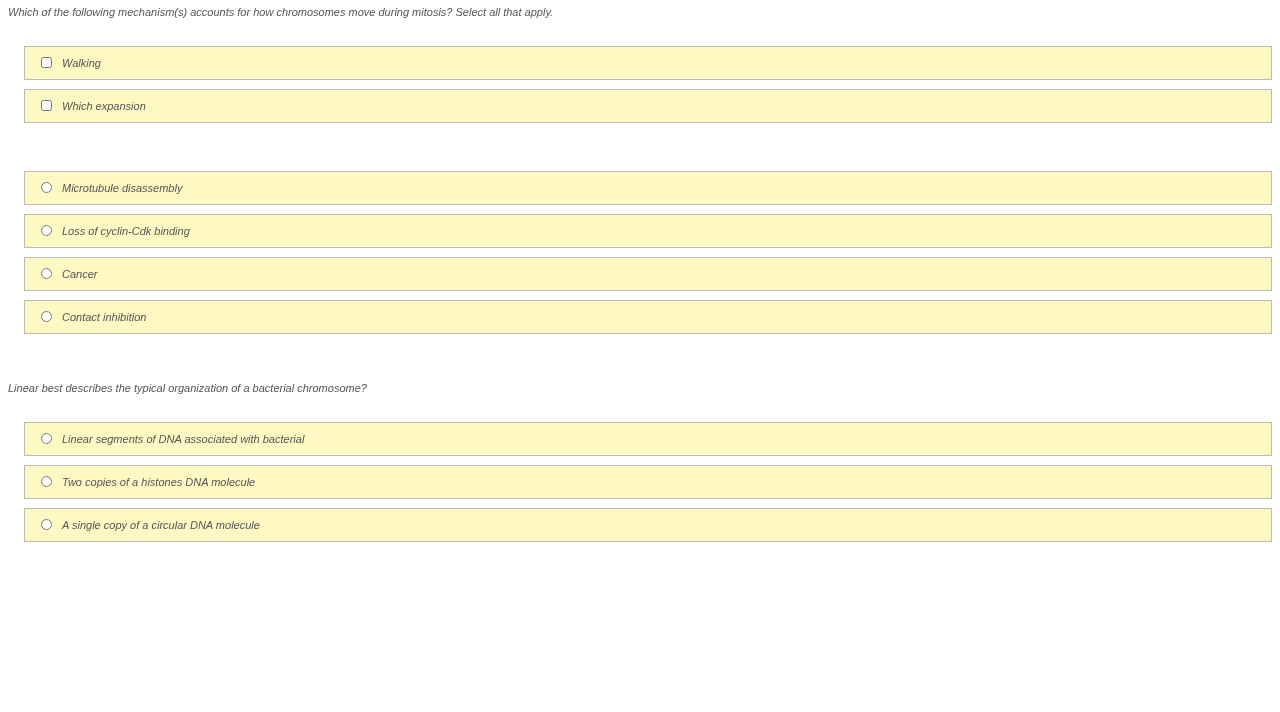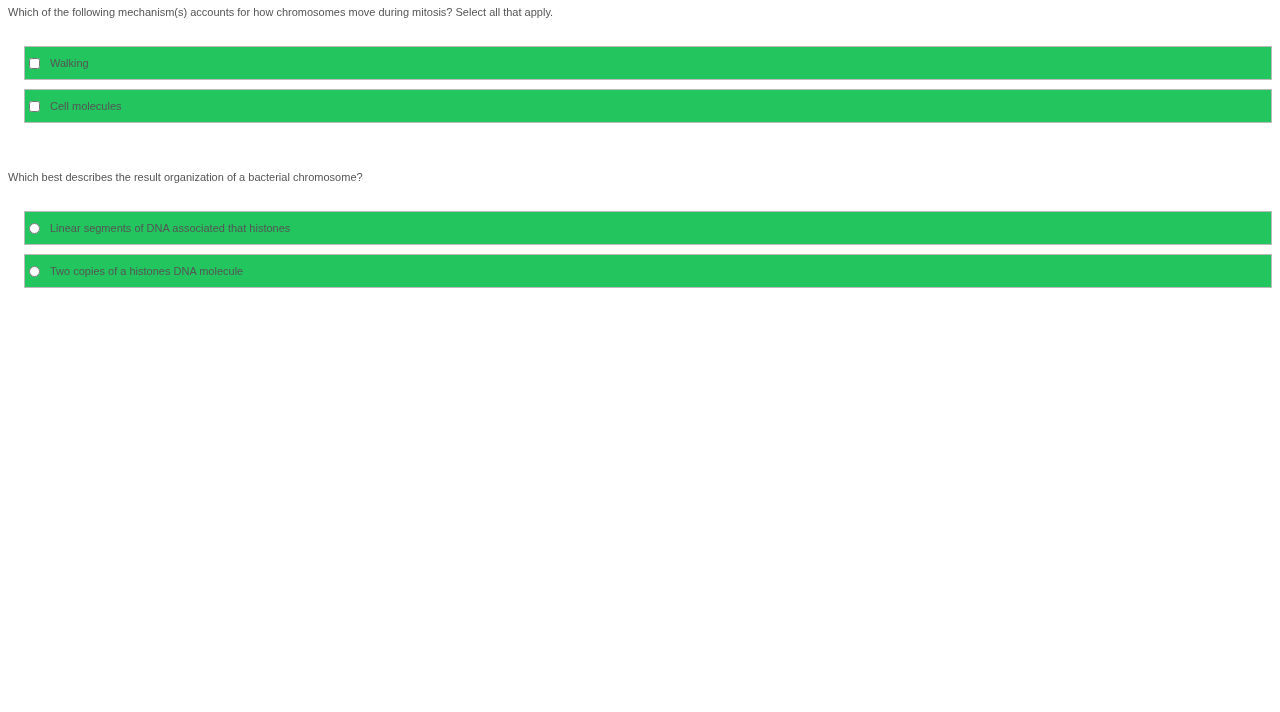--- a/index.html
+++ b/index.html
@@ -1,18 +1,19 @@
 <!DOCTYPE html>
 <html><head>
   <meta charset="utf-8">
   <style>
     * {
       box-sizing: border-box;
       margin: 0;
       padding: 0;
+      font-style: italic;
     }
     body {
       font-family: Arial, Helvetica, sans-serif;
       font-size: 11px;
       color: #555;
       background: #fff;
       padding: 6px;
     }
     .question-block {
       margin-bottom: 48px;
@@ -22,25 +23,24 @@
       color: #555;
       margin-bottom: 28px;
       padding-left: 2px;
     }
     .options-container {
       padding-left: 18px;
       padding-right: 2px;
     }
     .option-box {
       border: 1px solid #bbb;
-      padding: 10px 4px;
+      padding: 10px 16px;
       margin-bottom: 9px;
       display: flex;
-      align-items: center;
-      background: #22c55e;
+      background: #fef9c3;
     }
     .option-box input[type="checkbox"],
     .option-box input[type="radio"] {
       margin-right: 10px;
       width: 11px;
       height: 11px;
       accent-color: #888;
     }
     .option-label {
       font-size: 11px;
@@ -52,33 +52,55 @@
 
 <div class="question-block">
   <div class="question-text">Which of the following mechanism(s) accounts for how chromosomes move during mitosis? Select all that apply.</div>
   <div class="options-container">
     <div class="option-box">
       <input type="checkbox" style="">
       <span class="option-label">Walking</span>
     </div>
     <div class="option-box">
       <input type="checkbox" style="">
-      <span class="option-label">Cell molecules</span>
+      <span class="option-label">Which expansion</span>
     </div>
   </div>
 </div>
 
 <div class="question-block">
+  <div class="options-container">
+    <div class="option-box">
+      <input type="radio" name="q2" style="">
+      <span class="option-label">Microtubule disassembly</span>
+    </div>
+    <div class="option-box">
+      <input type="radio" name="q2" style="">
+      <span class="option-label">Loss of cyclin-Cdk binding</span>
+    </div>
+    <div class="option-box">
+      <input type="radio" name="q2" style="">
+      <span class="option-label">Cancer</span>
+    </div>
+    <div class="option-box">
+      <input type="radio" name="q2" style="">
+      <span class="option-label">Contact inhibition</span>
+    </div>
+  </div>
 </div>
 
 <div class="question-block">
-  <div class="question-text">Which best describes the result organization of a bacterial chromosome?</div>
+  <div class="question-text">Linear best describes the typical organization of a bacterial chromosome?</div>
   <div class="options-container">
     <div class="option-box">
       <input type="radio" name="q3" style="">
-      <span class="option-label">Linear segments of DNA associated that histones</span>
+      <span class="option-label">Linear segments of DNA associated with bacterial</span>
     </div>
     <div class="option-box">
       <input type="radio" name="q3" style="">
       <span class="option-label">Two copies of a histones DNA molecule</span>
     </div>
+    <div class="option-box">
+      <input type="radio" name="q3" style="">
+      <span class="option-label">A single copy of a circular DNA molecule</span>
+    </div>
   </div>
 </div>
 
 </body></html>

